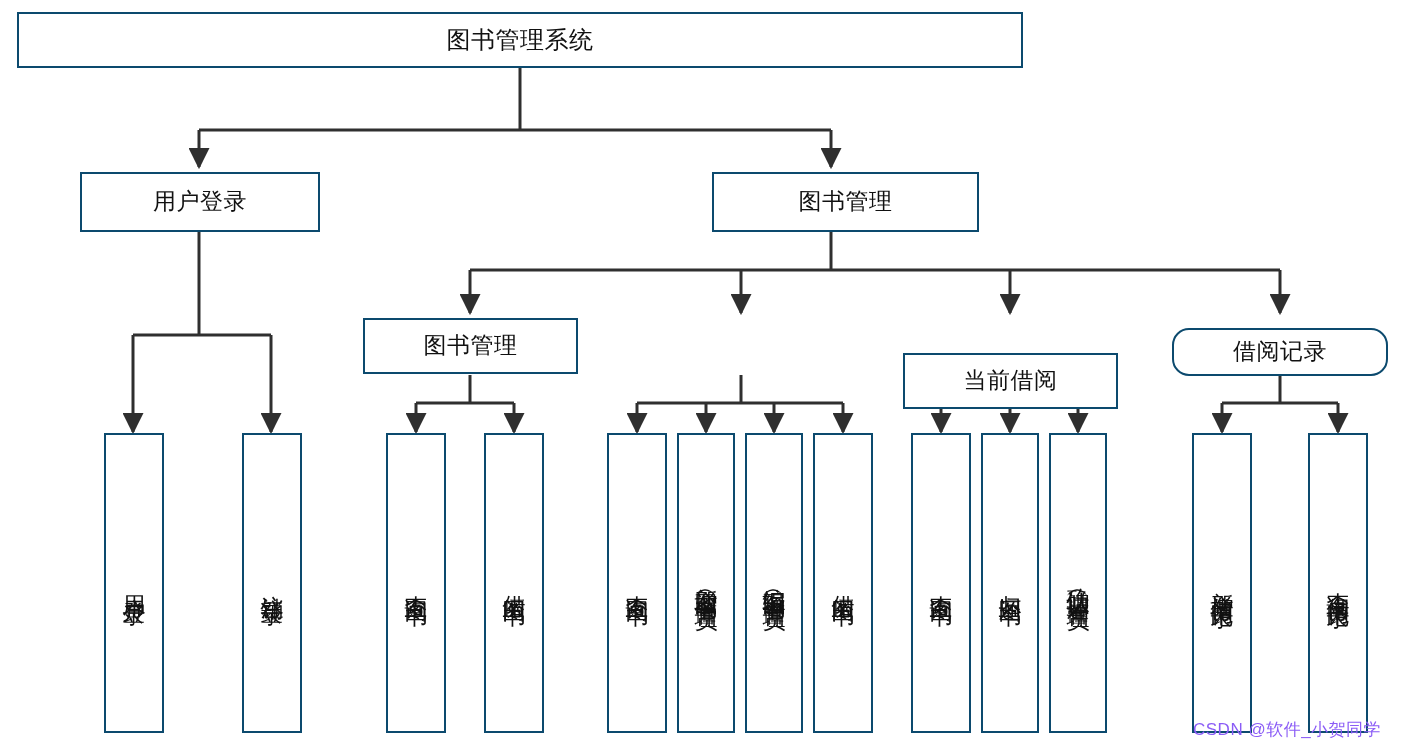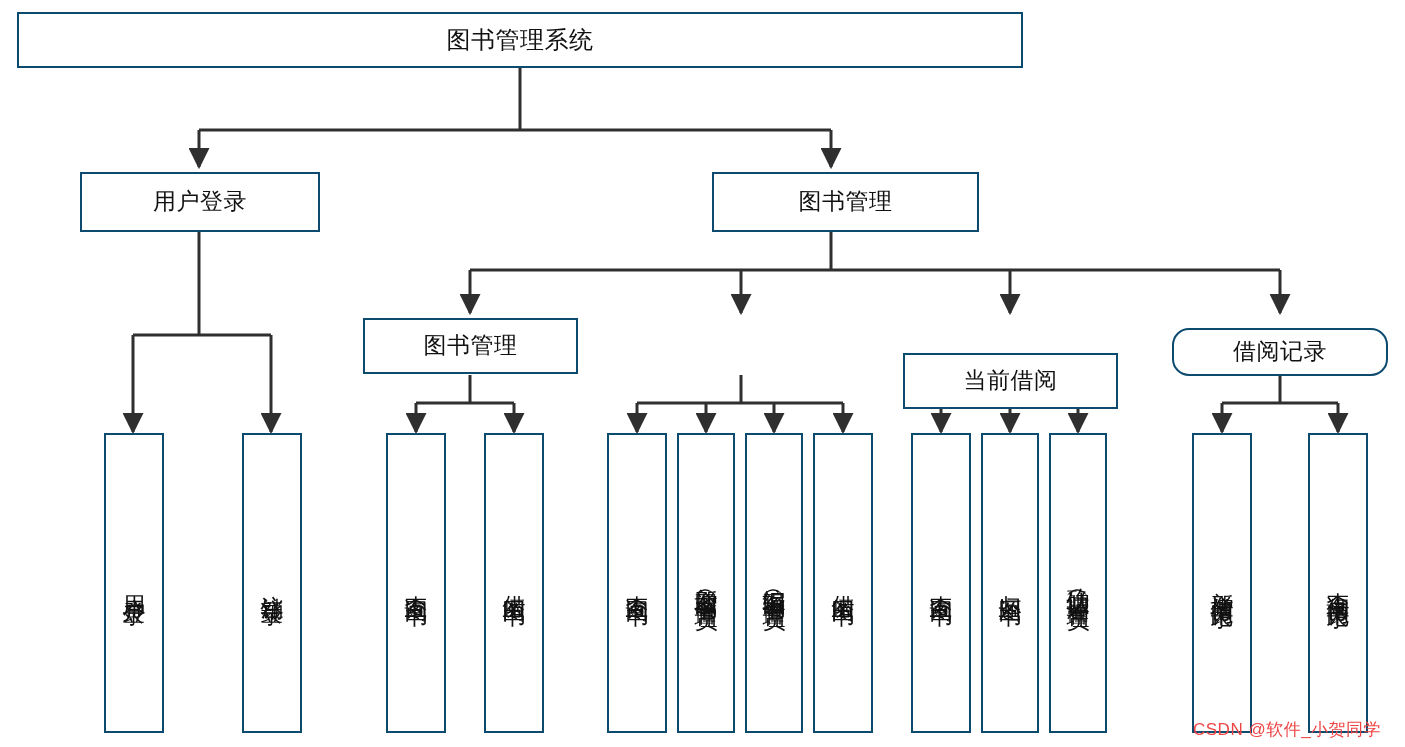--- a/index.html
+++ b/index.html
@@ -50,21 +50,21 @@
     text-orientation: upright;
     font-size: 23px;
     line-height: 1.0;
     letter-spacing: 3px;
     white-space: nowrap;
   }
   .node.root .label { font-size: 24px; }
   .watermark {
     position: absolute;
     font-size: 17px;
-    color: #ef4444;
+    color: #8b5cf6;
     white-space: nowrap;
     letter-spacing: 0.5px;
   }
 </style>
 </head>
 <body>
 
 <div id="canvas">
 
   <svg id="edges" viewBox="0 0 1405 747" xmlns="http://www.w3.org/2000/svg">

